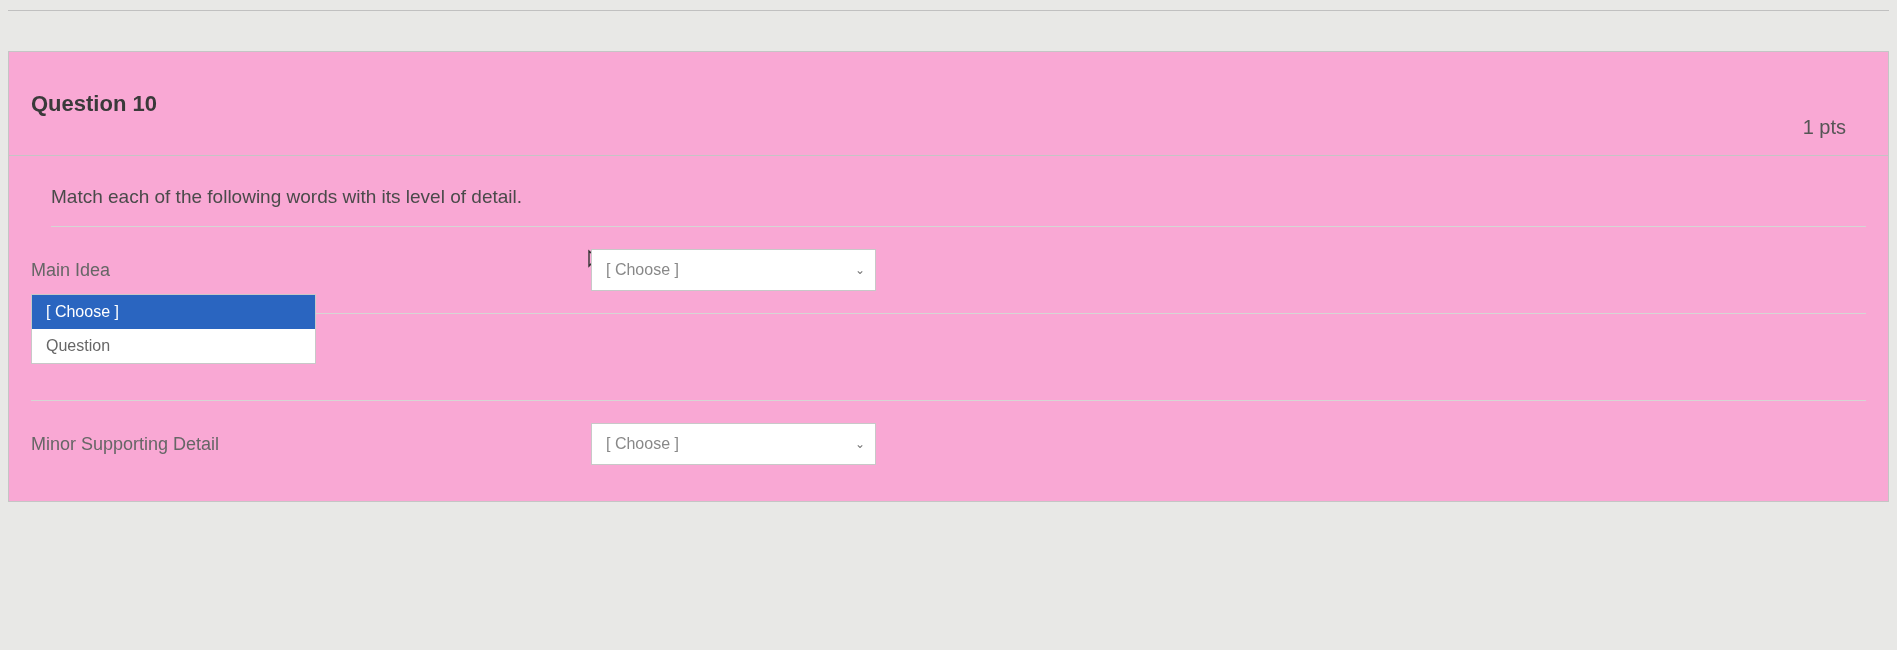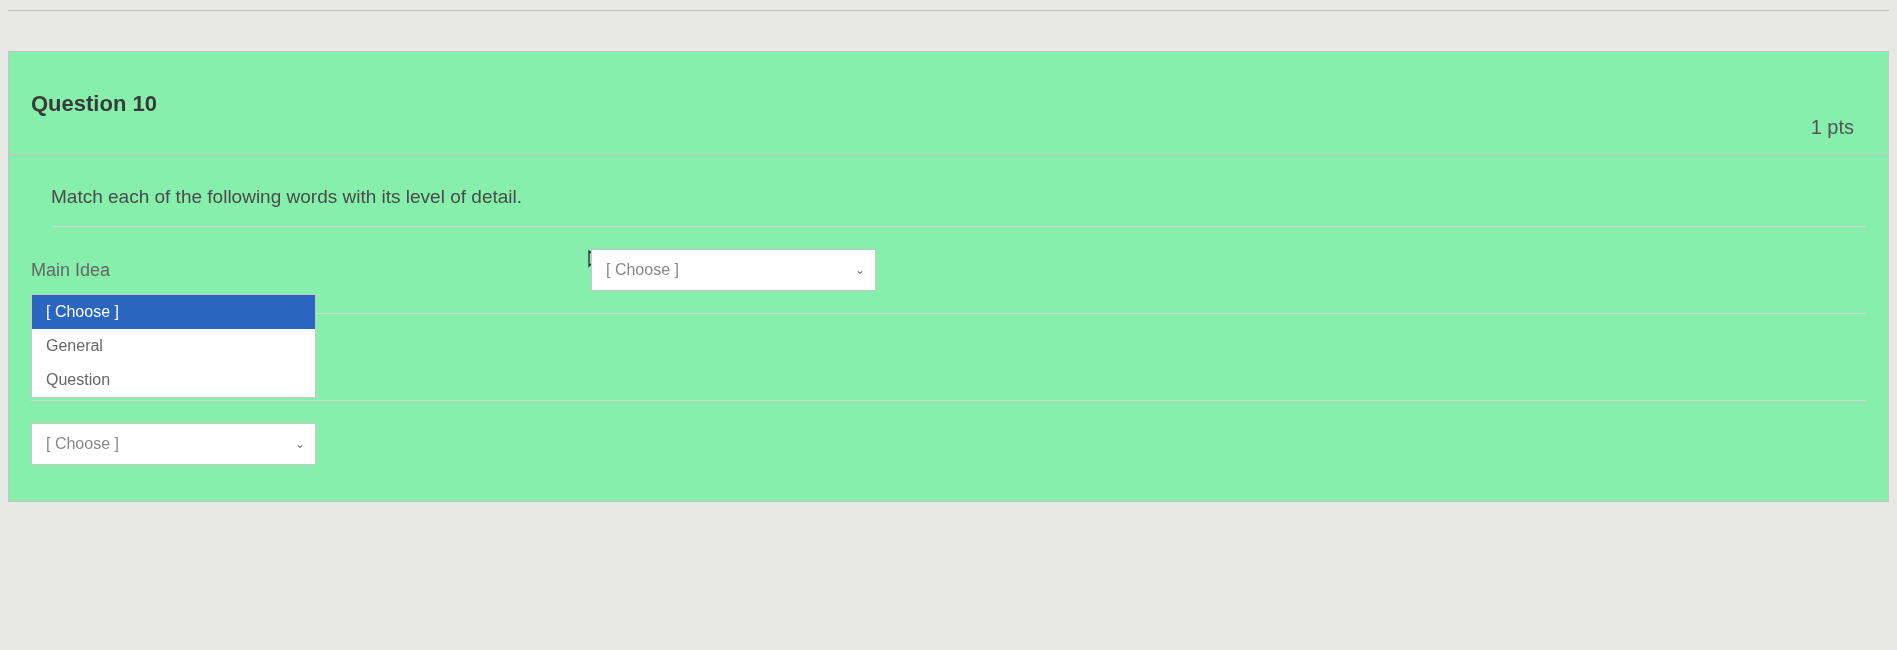--- a/index.html
+++ b/index.html
@@ -12,38 +12,38 @@
       background: #e8e8e6;
       padding: 10px 8px;
       color: #333;
     }
     .top-divider {
       border-top: 1px solid #c0c0c0;
       margin-bottom: 40px;
     }
     .question-box {
       border: 1px solid #c5c5c5;
-      background: #86efac;
+      background: #f9a8d4;
     }
     .question-header {
       display: flex;
       justify-content: space-between;
       align-items: center;
       padding: 16px 22px;
       border-bottom: 1px solid #c5c5c5;
     }
     .question-title {
       font-size: 22px;
       font-weight: 600;
       color: #3a3a3a;
     }
     .points {
       font-size: 20px;
       color: #555;
-      margin-right: 12px;
+      margin-right: 20px;
       margin-top: 48px;
     }
     .question-body {
       padding: 0 22px 28px;
     }
     .instruction {
       font-size: 19px;
       color: #4a4a4a;
       padding: 30px 0 18px;
       border-bottom: 1px solid #d6d6d4;
@@ -147,27 +147,27 @@
     </div>
 
     <div class="match-row">
       <div class="select-wrap">
         <div class="select-box" style="visibility:hidden;">
           <span>[ Choose ]</span>
 
         </div>
         <div class="dropdown-menu" style="top:-42px;">
           <div class="dropdown-option highlighted">[ Choose ]</div>
-          <div class="dropdown-option">General</div>
           <div class="dropdown-option">Question</div>
         </div>
       </div>
     </div>
 
     <div class="match-row">
+      <div class="match-label">Minor Supporting Detail</div>
       <div class="select-wrap">
         <div class="select-box">
           <span>[ Choose ]</span>
           <span class="chevron">⌄</span>
         </div>
       </div>
     </div>
 
   </div>
 </div>

